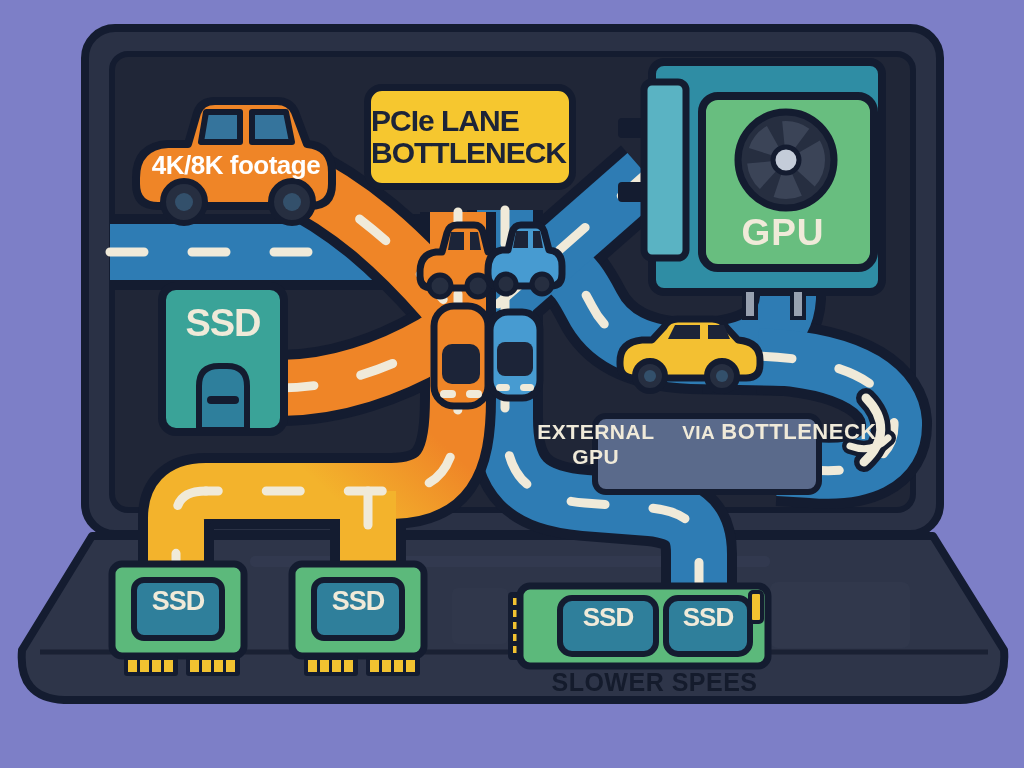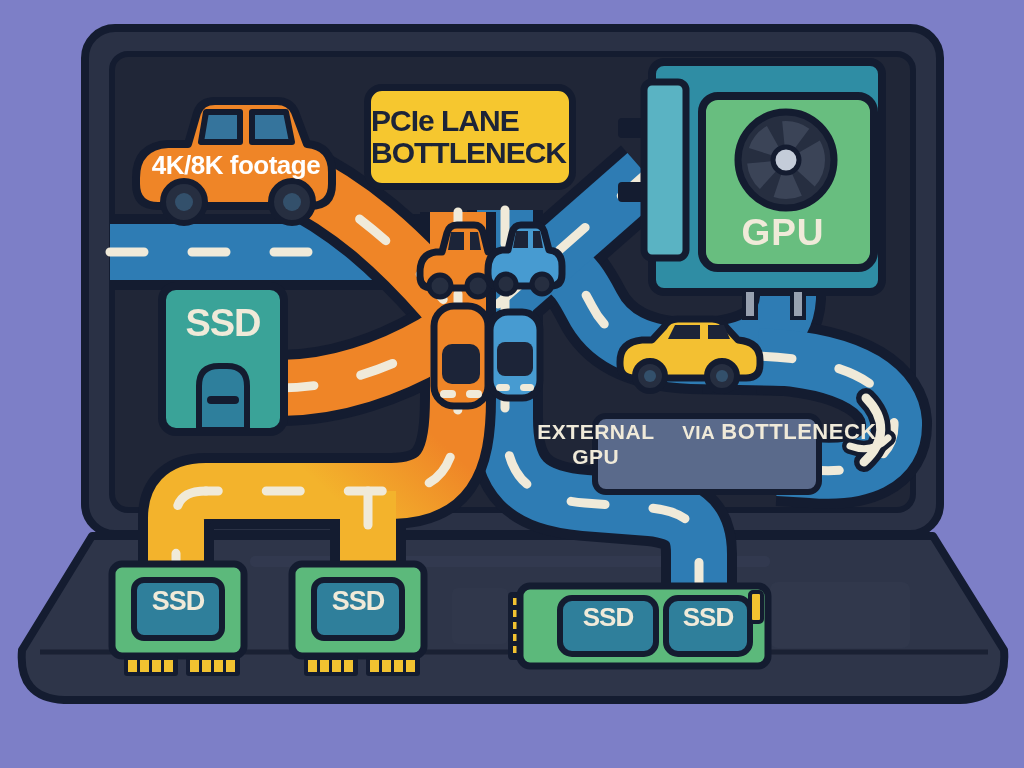--- a/index.html
+++ b/index.html
@@ -259,14 +259,15 @@
     <span class="via">VIA</span><span>BOTTLENECK</span>
   </div>
 </div>
 
 <div class="overlay card-label" style="left:134px;top:586px;">SSD</div>
 <div class="overlay card-label" style="left:314px;top:586px;">SSD</div>
 
 <div class="overlay chip-label" style="left:560px;top:602px;width:96px;">SSD</div>
 <div class="overlay chip-label" style="left:666px;top:602px;width:84px;">SSD</div>
 
+<div class="overlay caption">SLOWER SPEES</div>
 
 </div>
 
 </body></html>

